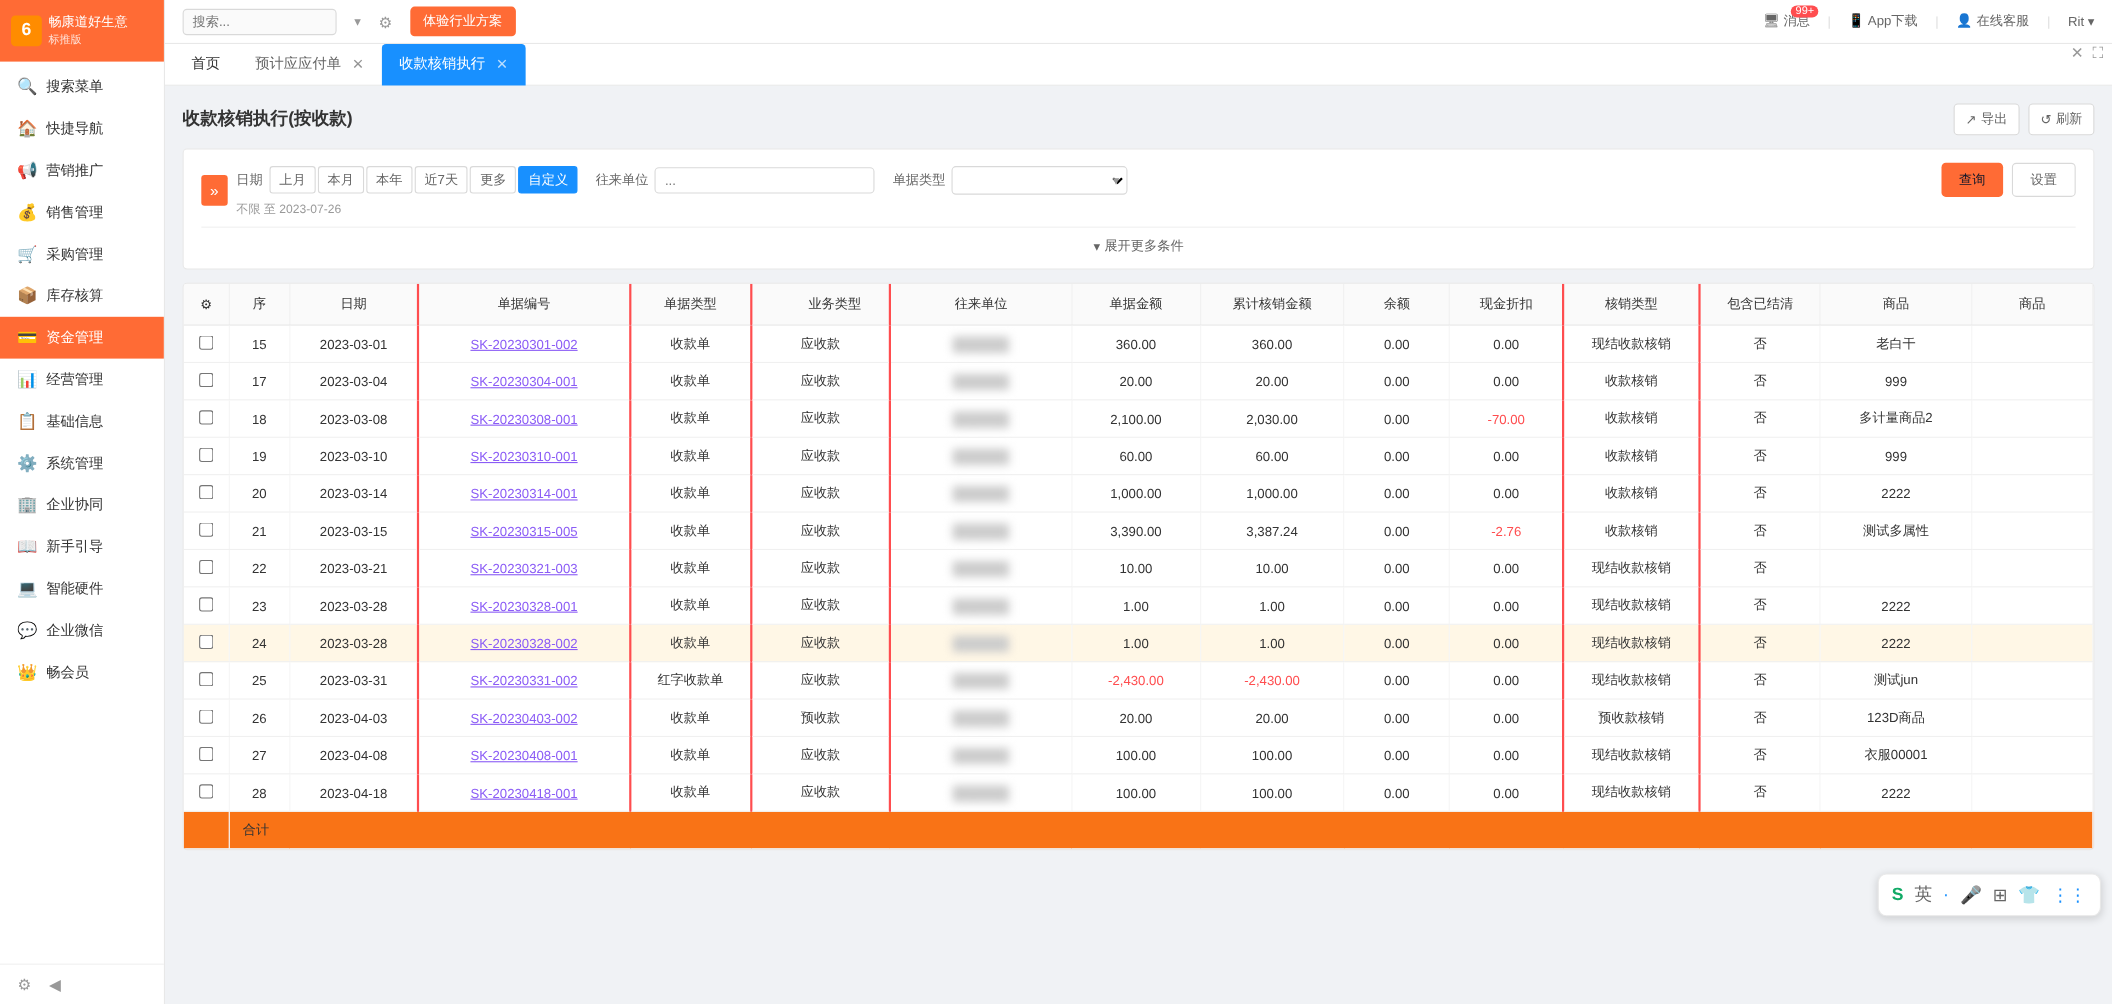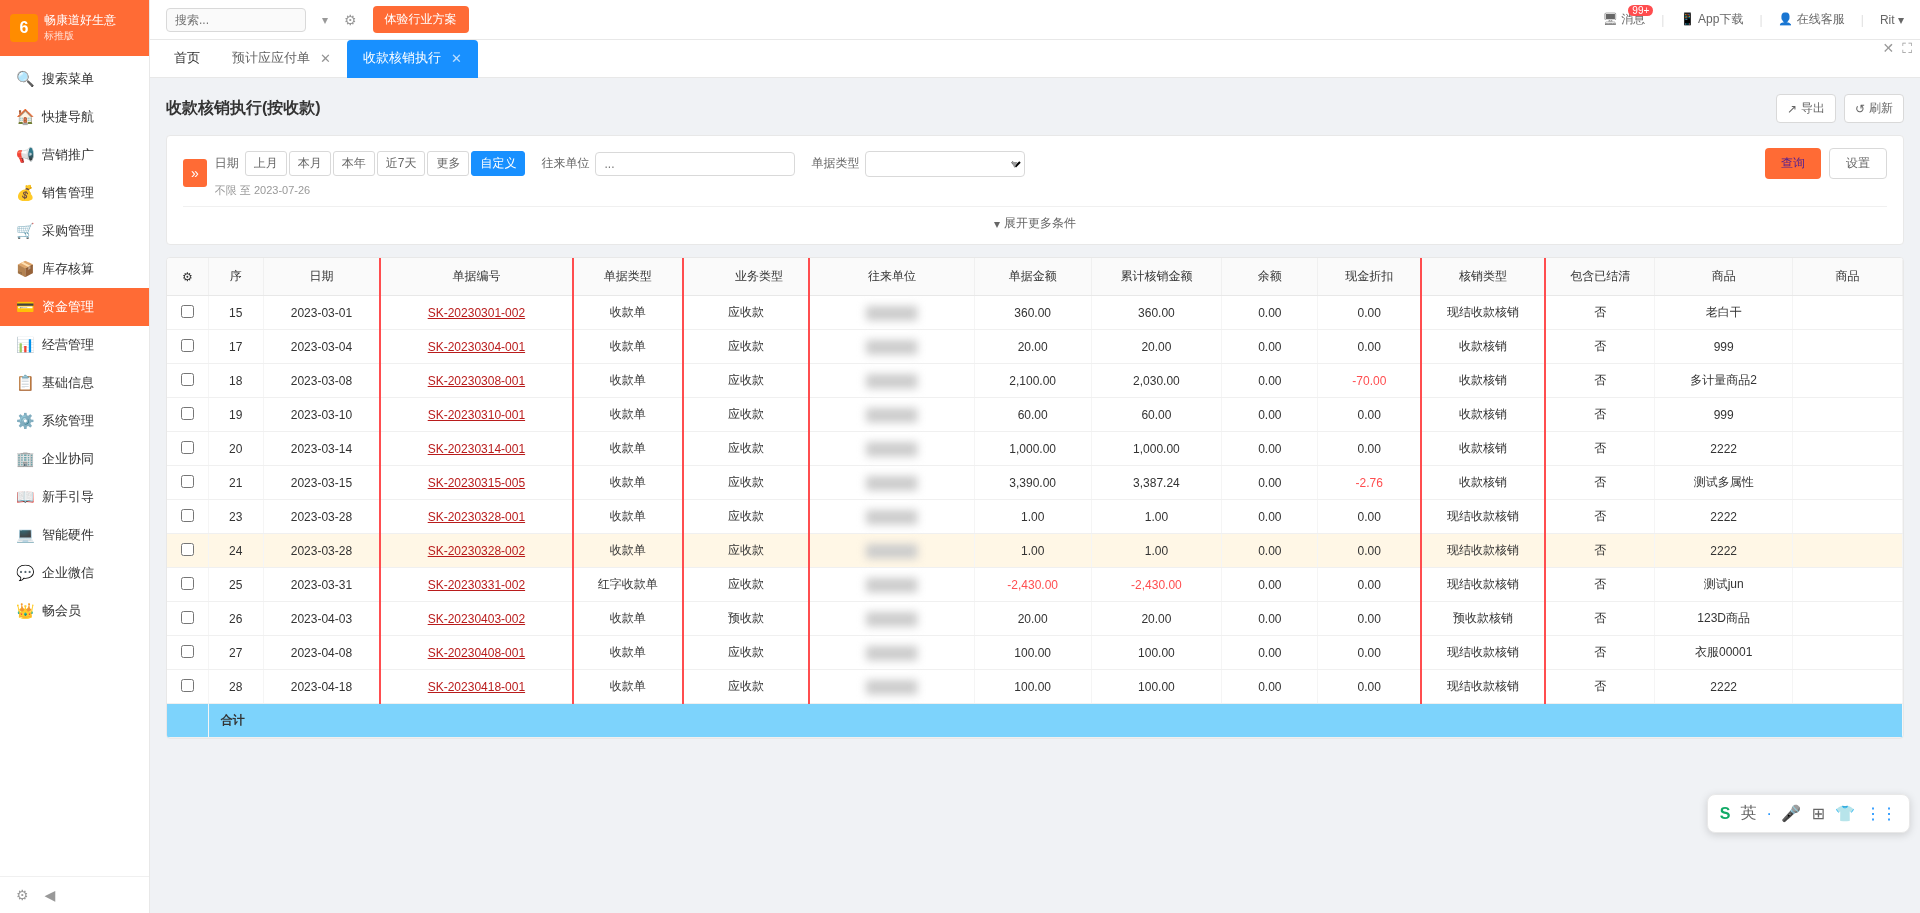--- a/index.html
+++ b/index.html
@@ -37,21 +37,21 @@
     .tab.active { color: #fff; background: #1890ff; border-radius: 4px 4px 0 0; }
     .tab-close-x { margin-left: 4px; opacity: 0.7; }
     .tabs-right { margin-left: auto; display: flex; gap: 8px; color: #999; font-size: 14px; cursor: pointer; }
 
     
     .content { flex: 1; padding: 16px; overflow: auto; background: #f0f2f5; }
     .page-header { display: flex; align-items: center; justify-content: space-between; margin-bottom: 12px; }
     .page-title { font-size: 16px; font-weight: bold; color: #333; }
     .page-actions { display: flex; gap: 8px; }
     .btn-outline { border: 1px solid #d9d9d9; background: #fff; border-radius: 4px; padding: 5px 10px; font-size: 12px; cursor: pointer; color: #666; display: flex; align-items: center; gap: 4px; }
-    .btn-primary { background: #ff6b35; color: #4c1d95; border: none; border-radius: 4px; padding: 6px 16px; font-size: 12px; cursor: pointer; }
+    .btn-primary { background: #ff6b35; color: #0f172a; border: none; border-radius: 4px; padding: 6px 16px; font-size: 12px; cursor: pointer; }
     .btn-default { background: #fff; color: #666; border: 1px solid #d9d9d9; border-radius: 4px; padding: 6px 16px; font-size: 12px; cursor: pointer; }
 
     
     .filter-area { background: #fff; border-radius: 4px; padding: 12px 16px; margin-bottom: 12px; border: 1px solid #e8e8e8; }
     .filter-row { display: flex; align-items: center; gap: 16px; flex-wrap: wrap; }
     .filter-item { display: flex; align-items: center; gap: 6px; }
     .filter-label { color: #666; font-size: 12px; white-space: nowrap; }
     .filter-date-btns { display: flex; gap: 2px; }
     .filter-date-btn { border: 1px solid #d9d9d9; background: #fff; border-radius: 3px; padding: 3px 8px; font-size: 12px; cursor: pointer; color: #666; }
     .filter-date-btn.custom { background: #1890ff; color: #fff; border-color: #1890ff; }
@@ -59,22 +59,22 @@
     .filter-select { border: 1px solid #d9d9d9; border-radius: 4px; padding: 4px 8px; font-size: 12px; width: 160px; background: #fff; }
     .expand-btn { display: flex; align-items: center; justify-content: center; gap: 4px; color: #666; font-size: 12px; cursor: pointer; border-top: 1px solid #f0f0f0; margin-top: 8px; padding-top: 8px; }
 
     
     .table-container { background: #fff; border-radius: 4px; border: 1px solid #e8e8e8; overflow: auto; }
     table { width: 100%; border-collapse: collapse; font-size: 12px; min-width: 1400px; }
     thead tr { background: #fafafa; }
     th { padding: 10px 8px; text-align: center; border-bottom: 1px solid #e8e8e8; color: #333; font-weight: 500; white-space: nowrap; border-right: 1px solid #f0f0f0; }
     td { padding: 8px 8px; text-align: center; border-bottom: 1px solid #f0f0f0; color: #333; white-space: nowrap; border-right: 1px solid #f5f5f5; }
     tr.highlighted { background: #fff7e6; }
-    .link { color: #b91c1c; cursor: pointer; text-decoration: underline; }
-    .total-row { background: #7dd3fc; font-weight: bold; }
+    .link { color: #8b5cf6; cursor: pointer; text-decoration: underline; }
+    .total-row { background: #f97316; font-weight: normal; }
 
     
     .table-scroll { width: 100%; overflow-x: auto; }
     ::-webkit-scrollbar { height: 6px; width: 6px; }
     ::-webkit-scrollbar-thumb { background: #ccc; border-radius: 3px; }
 
     
     .floating-toolbar { position: fixed; bottom: 20px; right: 20px; background: #fff; border: 1px solid #e8e8e8; border-radius: 8px; padding: 8px 12px; display: flex; gap: 10px; align-items: center; box-shadow: 0 2px 8px rgba(0,0,0,0.15); z-index: 100; }
     .float-icon { font-size: 16px; cursor: pointer; color: #666; }
     .float-icon.brand { color: #1a6; font-weight: bold; }
@@ -387,20 +387,37 @@
                 <td>3,387.24</td>
                 <td>0.00</td>
                 <td style="color: rgb(255, 77, 79);">-2.76</td>
                 <td style="border-left: 2px solid rgb(255, 77, 79); border-right: 2px solid rgb(255, 77, 79);">收款核销</td>
                 <td>否</td>
                 <td>测试多属性</td>
                 <td></td>
               </tr>
               <tr>
                 <td><input type="checkbox" style=""></td>
+                <td>22</td>
+                <td>2023-03-21</td>
+                <td style="border-left: 2px solid rgb(255, 77, 79); border-right: 2px solid rgb(255, 77, 79);"><a class="link">SK-20230321-003</a></td>
+                <td>收款单</td>
+                <td style="border-left: 2px solid rgb(255, 77, 79); border-right: 2px solid rgb(255, 77, 79);">应收款</td>
+                <td><span style="filter:blur(4px); color:#ccc; background:#ccc; border-radius:2px;">██████</span></td>
+                <td>10.00</td>
+                <td>10.00</td>
+                <td>0.00</td>
+                <td>0.00</td>
+                <td style="border-left: 2px solid rgb(255, 77, 79); border-right: 2px solid rgb(255, 77, 79);">现结收款核销</td>
+                <td>否</td>
+                <td></td>
+                <td></td>
+              </tr>
+              <tr>
+                <td><input type="checkbox" style=""></td>
                 <td>23</td>
                 <td>2023-03-28</td>
                 <td style="border-left: 2px solid rgb(255, 77, 79); border-right: 2px solid rgb(255, 77, 79);"><a class="link">SK-20230328-001</a></td>
                 <td>收款单</td>
                 <td style="border-left: 2px solid rgb(255, 77, 79); border-right: 2px solid rgb(255, 77, 79);">应收款</td>
                 <td><span style="filter:blur(4px); color:#ccc; background:#ccc; border-radius:2px;">██████</span></td>
                 <td>1.00</td>
                 <td>1.00</td>
                 <td>0.00</td>
                 <td>0.00</td>

